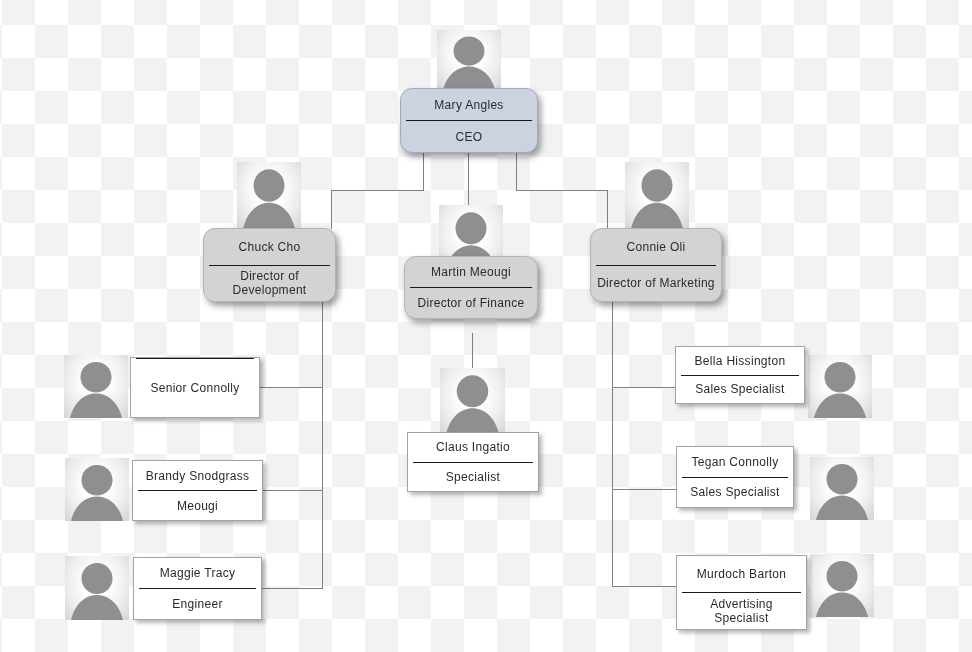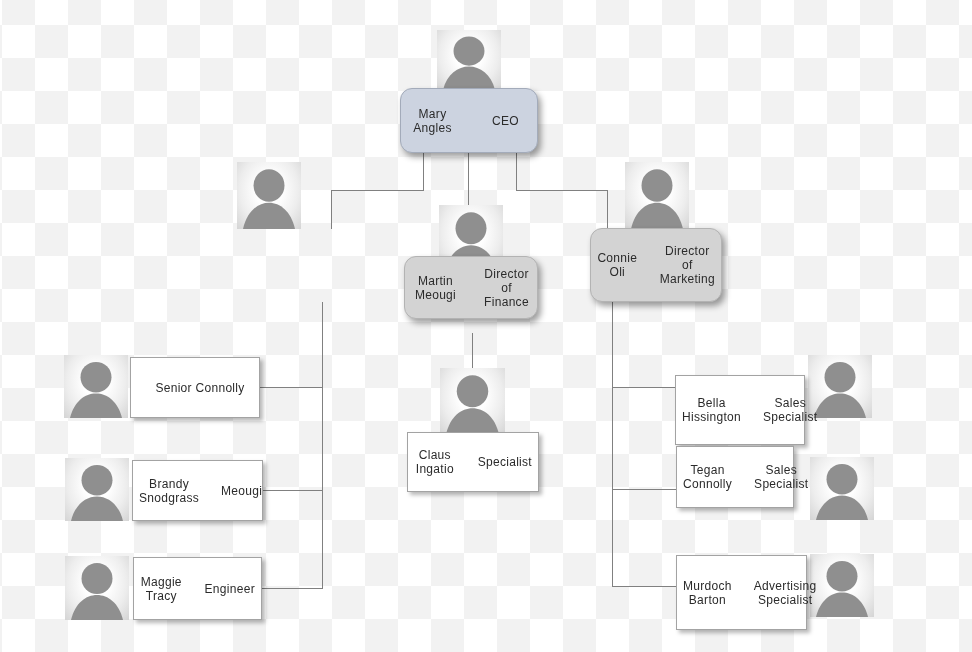--- a/index.html
+++ b/index.html
@@ -12,21 +12,21 @@
     background-position:2px -8px;
   }
   .connectors{position:absolute;left:0;top:0;z-index:1;pointer-events:none;}
   .person-icon{
     position:absolute;z-index:2;
     background:radial-gradient(ellipse at 50% 42%, #fefefe 30%, #ededed 65%, #d4d4d4 100%);
   }
   .person-icon svg{display:block;width:100%;height:100%;}
   .card{
     position:absolute;z-index:3;box-sizing:border-box;
-    display:flex;flex-direction:row;
+    display:flex;flex-direction:column;
     color:#2b2b2b;font-size:12px;letter-spacing:.3px;text-align:center;
   }
   .card-rounded{
     border-radius:12px;
     box-shadow:3px 4px 6px rgba(0,0,0,.38);
   }
   .card-ceo{background:#ccd3e0;border:1px solid #a3abba;}
   .card-mgr{background:#d3d3d3;border:1px solid #b3b3b3;}
   .card-leaf{
     background:#ffffff;border:1px solid #a3a3a3;
@@ -142,20 +142,25 @@
       <path d="M32 39 C 21 39 10 47 6 64 L 58 64 C 54 47 43 39 32 39 Z"></path>
     </svg>
   </div>
 
   <div class="card card-rounded card-ceo" style="left:400px;top:88px;width:138px;height:65px">
     <div class="card-name">Mary Angles</div>
     <div class="card-divider"></div>
     <div class="card-title">CEO</div>
   </div>
 
+  <div class="card card-rounded card-mgr" style="left:203px;top:228px;width:133px;height:74px">
+    <div class="card-name">Chuck Cho</div>
+    <div class="card-divider"></div>
+    <div class="card-title">Director of Development</div>
+  </div>
 
   <div class="card card-rounded card-mgr" style="left:404px;top:256px;width:134px;height:63px">
     <div class="card-name">Martin Meougi</div>
     <div class="card-divider"></div>
     <div class="card-title">Director of Finance</div>
   </div>
 
   <div class="card card-rounded card-mgr" style="left:590px;top:228px;width:132px;height:74px">
     <div class="card-name">Connie Oli</div>
     <div class="card-divider"></div>
@@ -178,21 +183,21 @@
     <div class="card-divider"></div>
     <div class="card-title">Engineer</div>
   </div>
 
   <div class="card card-leaf" style="left:407px;top:432px;width:132px;height:60px">
     <div class="card-name">Claus Ingatio</div>
     <div class="card-divider"></div>
     <div class="card-title">Specialist</div>
   </div>
 
-  <div class="card card-leaf" style="left:675px;top:375px;width:130px;height:70px">
+  <div class="card card-leaf" style="left:675px;top:346px;width:130px;height:58px">
     <div class="card-name">Bella Hissington</div>
     <div class="card-divider"></div>
     <div class="card-title">Sales Specialist</div>
   </div>
 
   <div class="card card-leaf" style="left:676px;top:446px;width:118px;height:62px">
     <div class="card-name">Tegan Connolly</div>
     <div class="card-divider"></div>
     <div class="card-title">Sales Specialist</div>
   </div>

